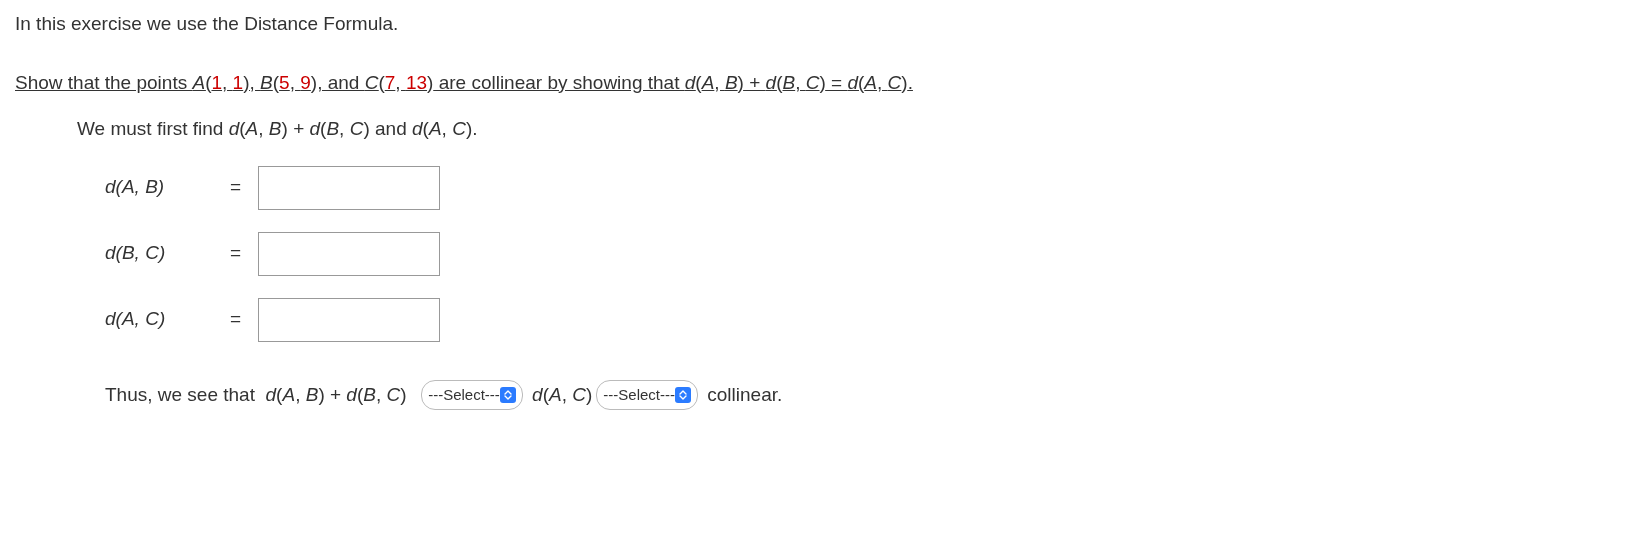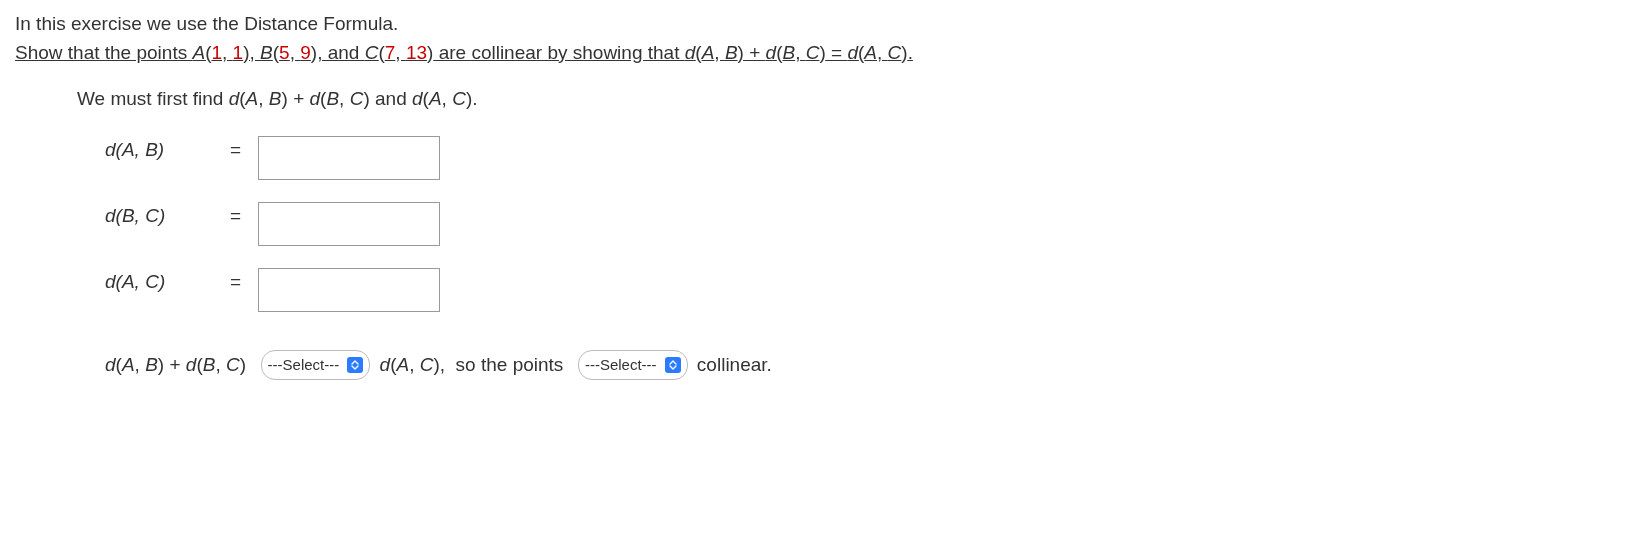--- a/index.html
+++ b/index.html
@@ -4,38 +4,39 @@
   <style>
     body {
       font-family: Verdana, Geneva, sans-serif;
       font-size: 19px;
       color: #333;
       margin: 0;
       padding: 10px 15px;
       line-height: 1.5;
     }
     .intro {
+      margin-bottom: 30px;
     }
     .problem {
       margin-bottom: 18px;
       text-decoration: underline;
     }
     .italic {
       font-style: italic;
     }
     .red {
       color: #cc0000;
     }
     .indent-1 {
       margin-left: 62px;
       margin-bottom: 22px;
     }
     .eq-row {
       display: flex;
-      align-items: flex-start;
+      align-items: center;
       margin-bottom: 22px;
       margin-left: 90px;
     }
     .eq-label {
       width: 125px;
       font-style: italic;
     }
     .eq-eq {
       width: 28px;
     }
@@ -58,21 +59,21 @@
     .conclusion > span {
       white-space: pre;
     }
     .select-wrap {
       display: inline-flex;
       align-items: center;
       border: 1px solid #bbb;
       border-radius: 14px;
       padding: 3px 6px;
       font-size: 15px;
-      gap: 8px;
+      gap: 0;
       background: #fff;
       cursor: pointer;
       margin: 0 4px;
     }
     .select-arrows {
       width: 16px;
       height: 16px;
       background: #2b7bff;
       border-radius: 3px;
       display: flex;
@@ -109,20 +110,21 @@
   <input type="text" class="answer-input" value="" style="">
 </div>
 
 <div class="eq-row">
   <span class="eq-label"><span class="italic">d</span>(<span class="italic">A</span>, <span class="italic">C</span>)</span>
   <span class="eq-eq">=</span>
   <input type="text" class="answer-input" value="" style="">
 </div>
 
 <div class="conclusion">
+  <span>Thus, we see that  </span>
   <span class="italic">d</span>
     <span>(</span>
     <span class="italic">A</span>
     <span>, </span>
     <span class="italic">B</span>
     <span>)</span>
   <span> + </span>
   <span class="italic">d</span>
     <span>(</span>
     <span class="italic">B</span>
@@ -138,21 +140,20 @@
         </svg>
     </span>
   </span>
   <span> </span>
   <span class="italic">d</span>
     <span>(</span>
     <span class="italic">A</span>
     <span>, </span>
     <span class="italic">C</span>
     <span>)</span>
-  <span>,  so the points  </span>
   <span class="select-wrap">
     <span>---Select---</span>
     <span class="select-arrows">
       <svg width="8" height="10" viewBox="0 0 8 10">
           <path d="M1 4 L4 1 L7 4 M1 6 L4 9 L7 6" stroke="#fff" stroke-width="1.4" fill="none" stroke-linecap="round" stroke-linejoin="round"></path>
         </svg>
     </span>
   </span>
   <span> collinear.</span>
 </div>

